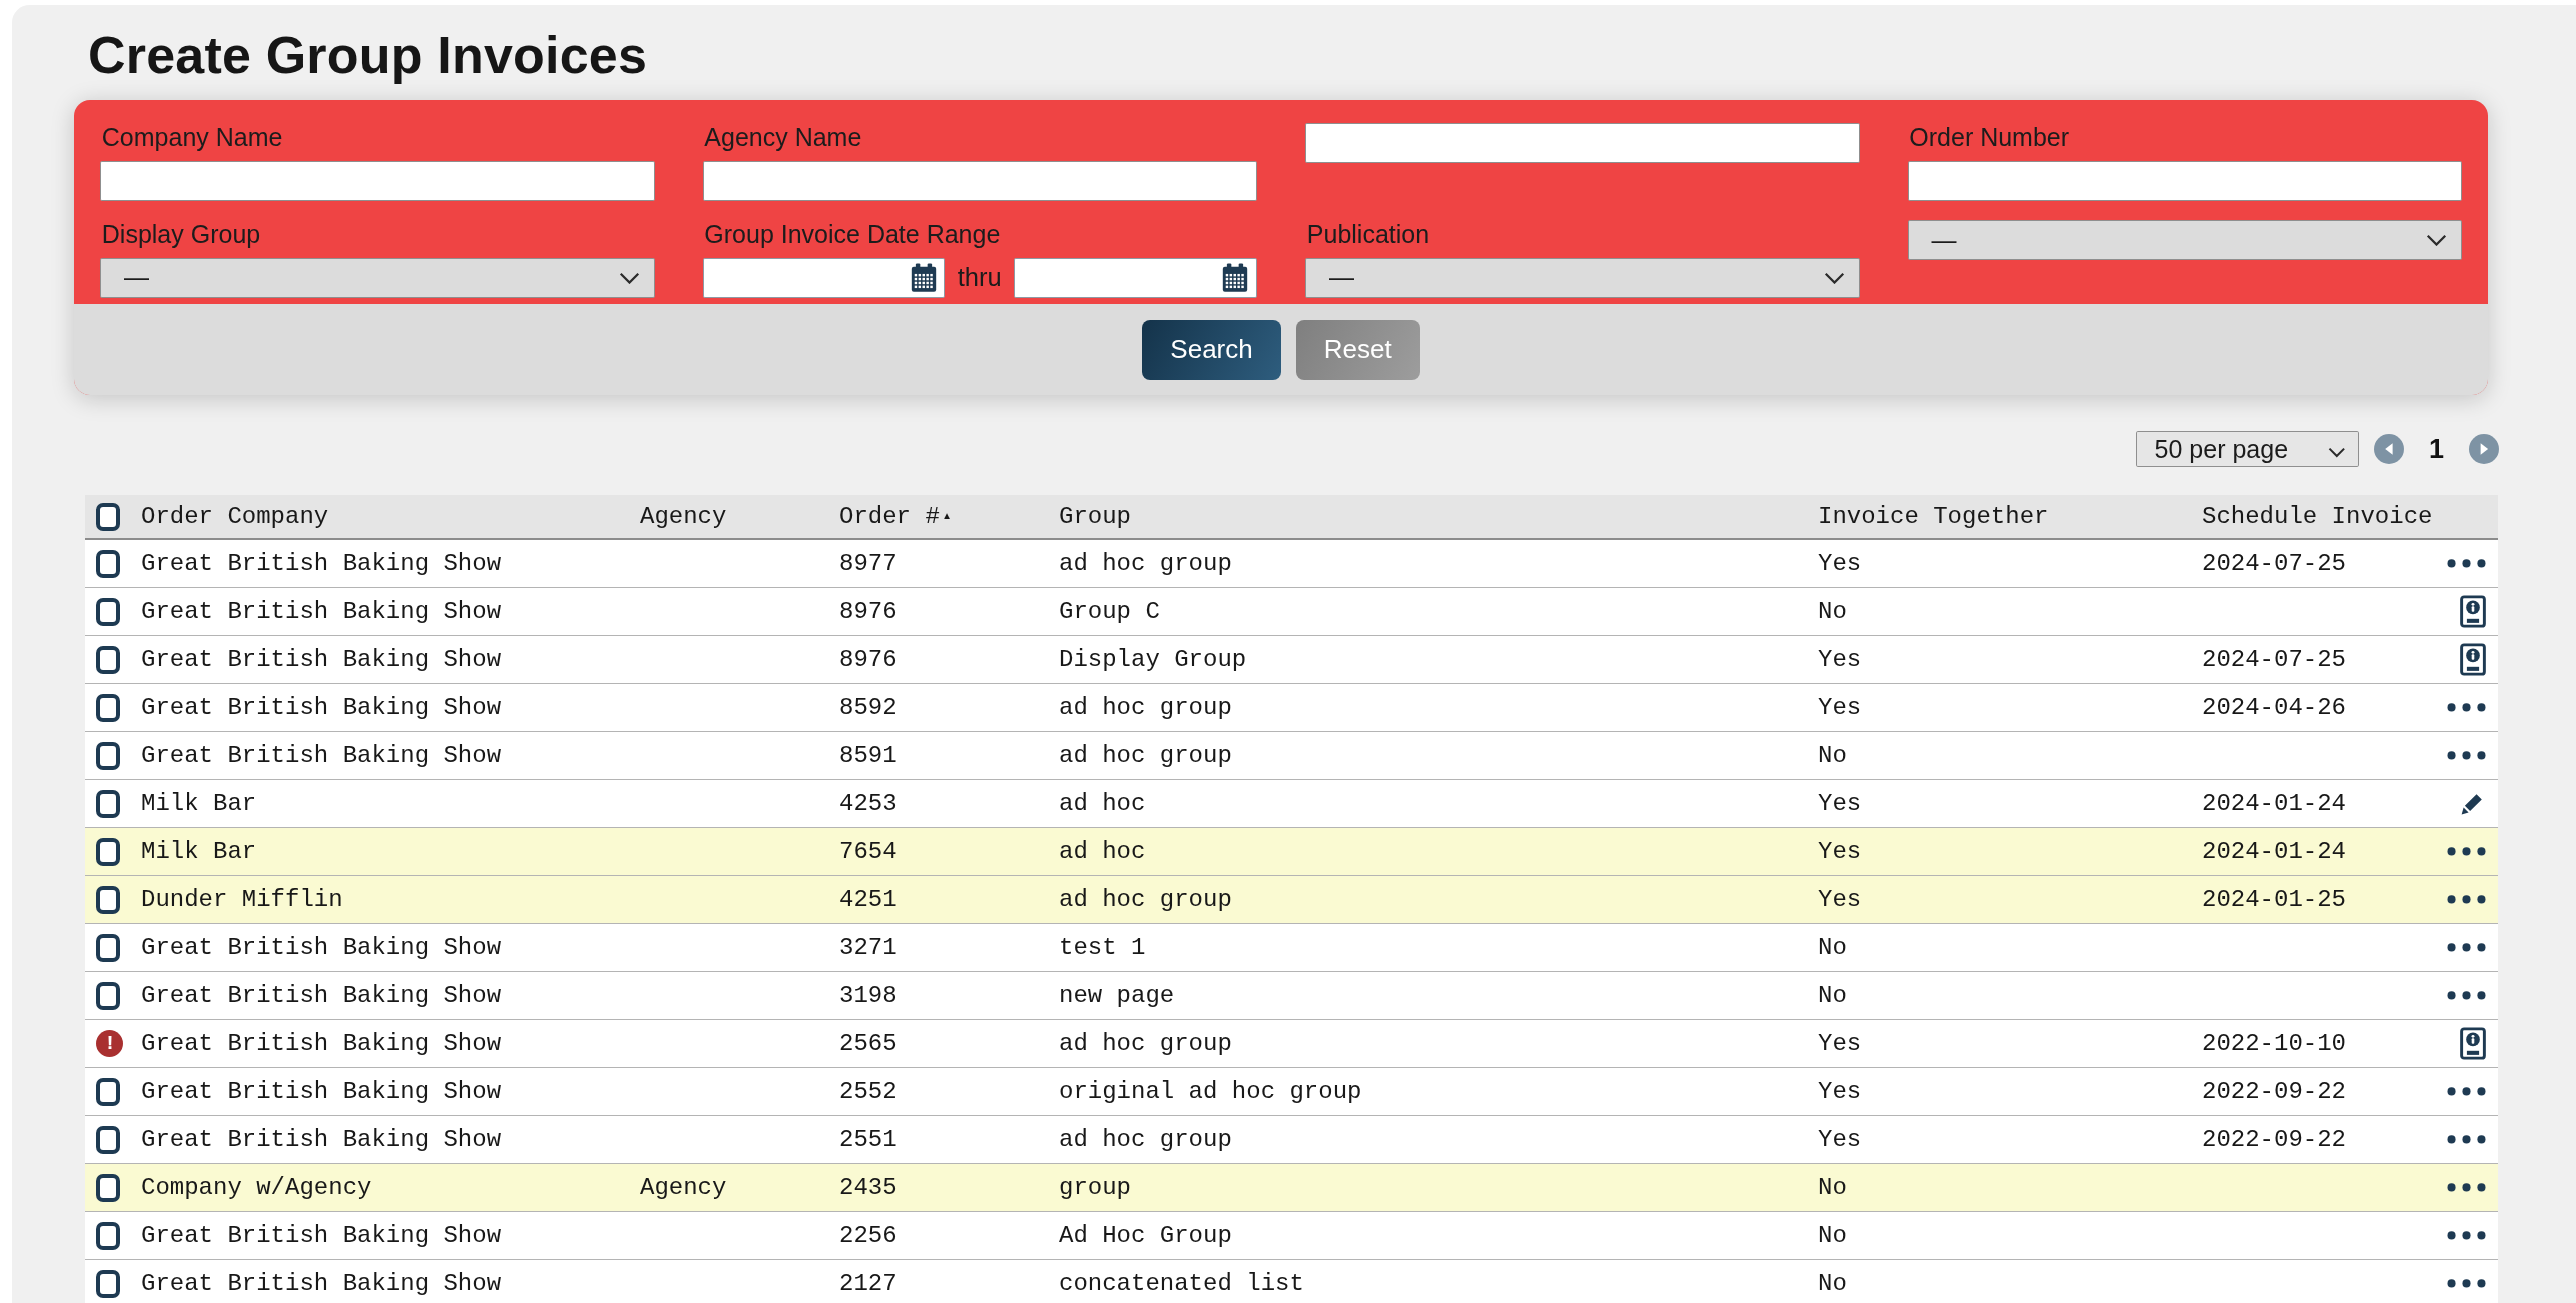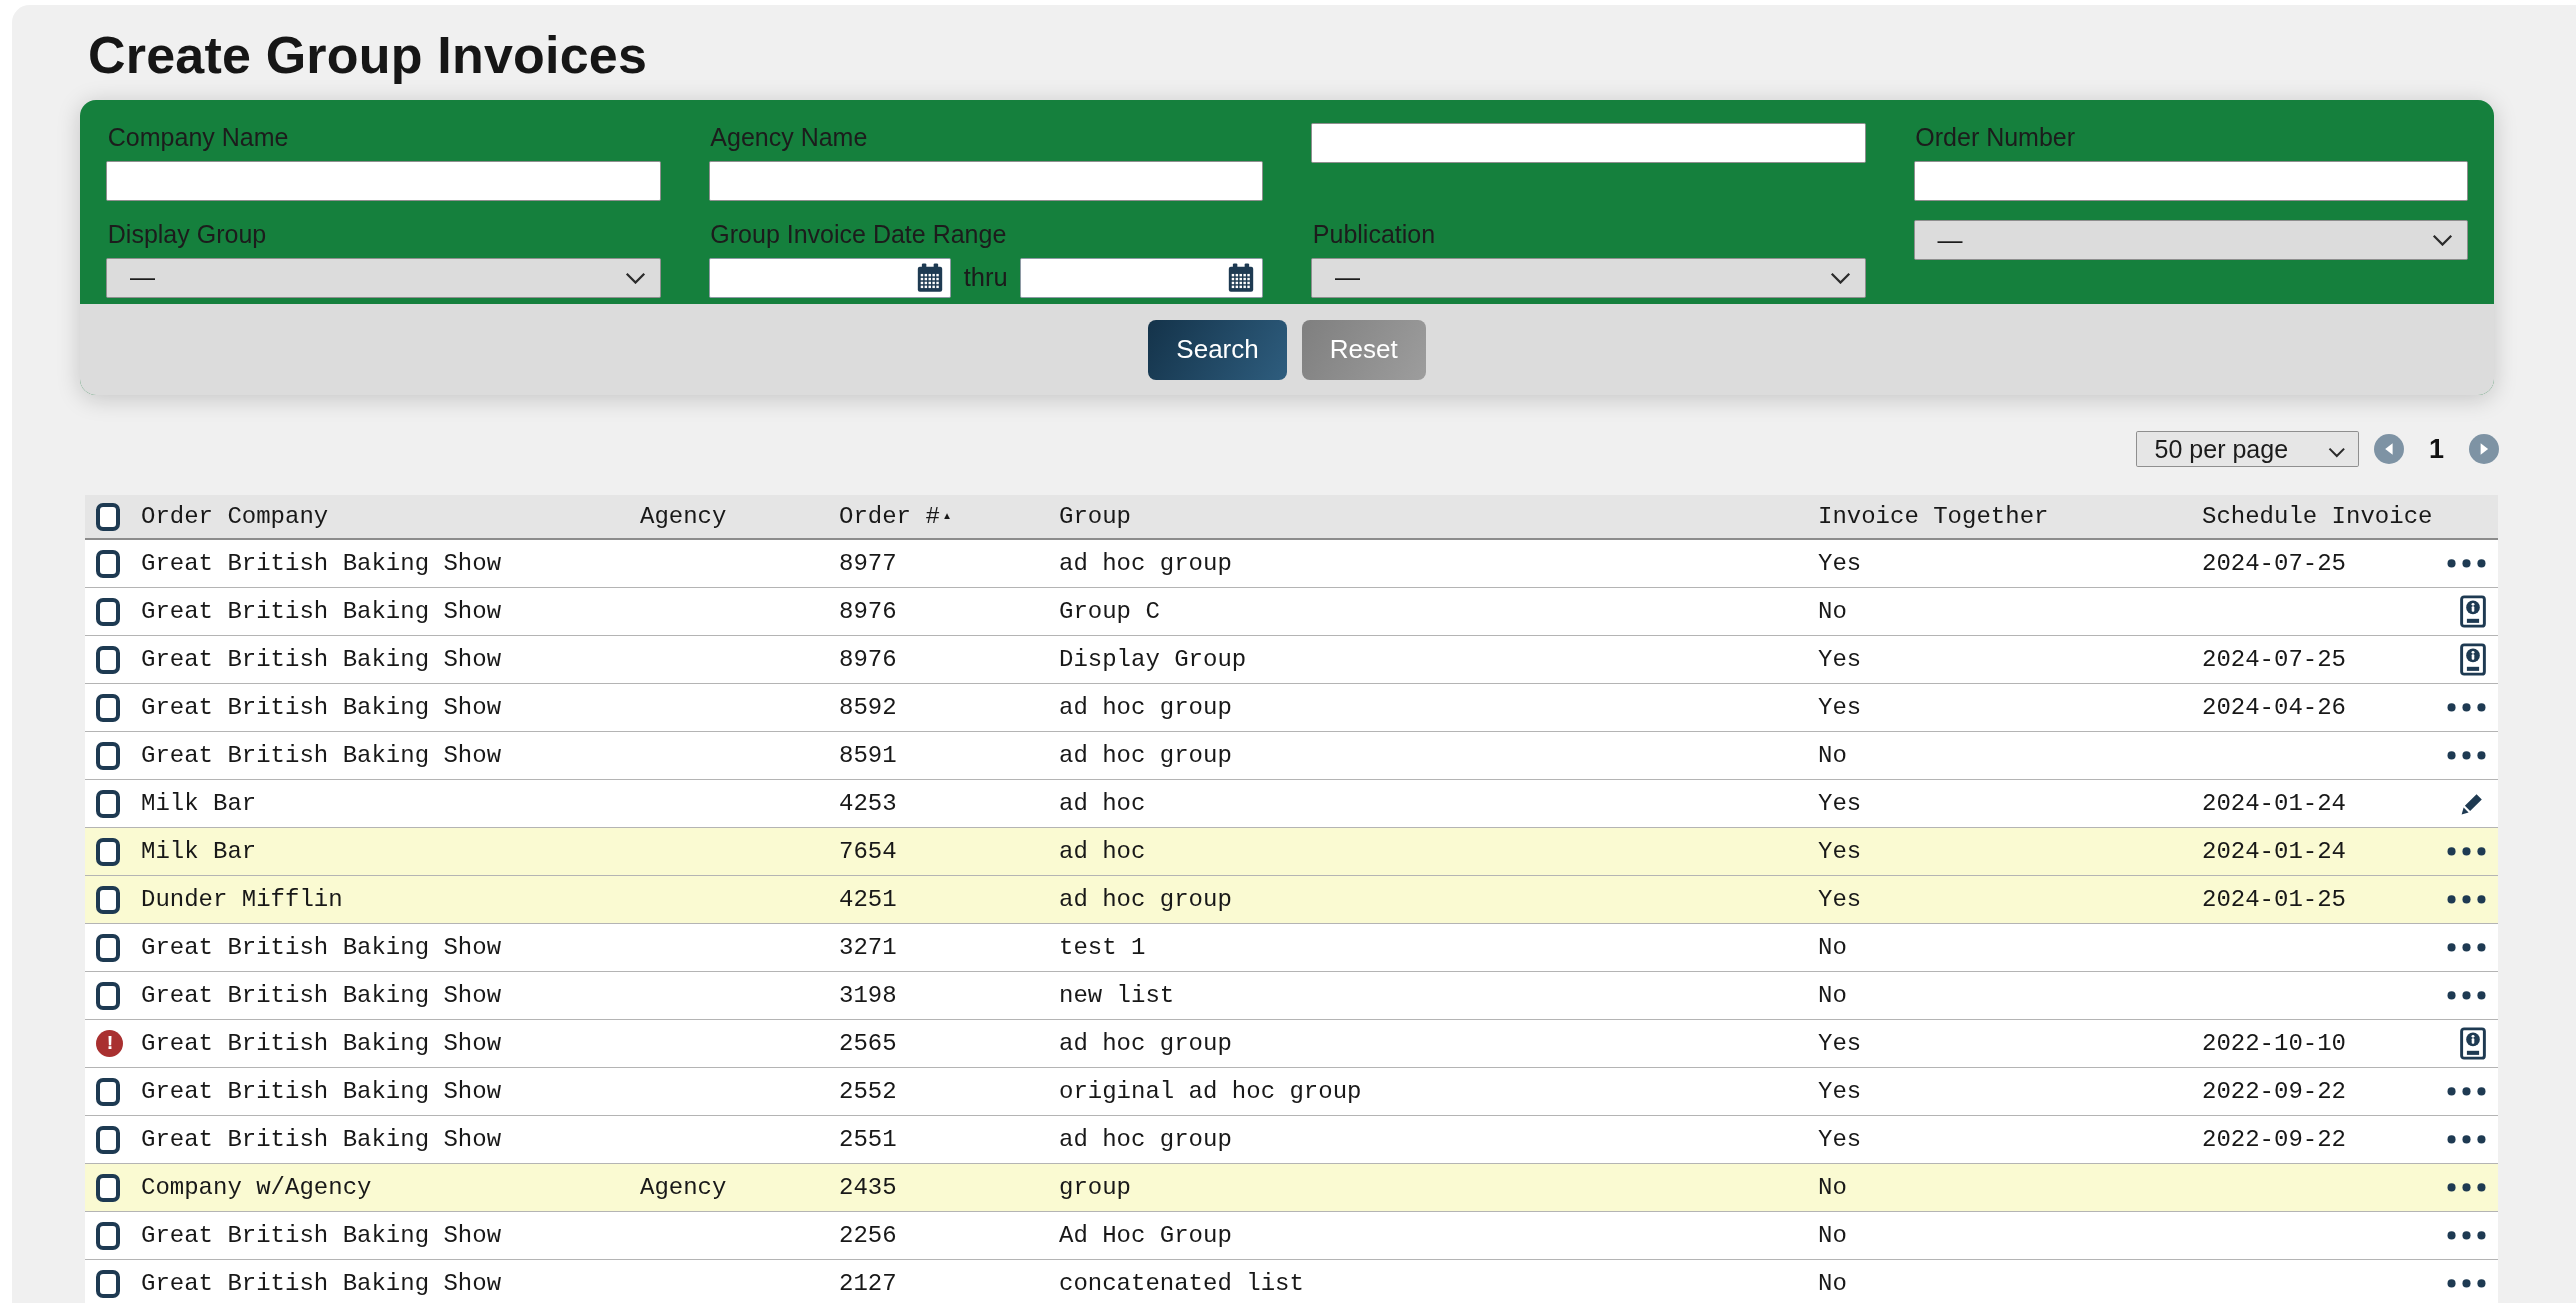--- a/index.html
+++ b/index.html
@@ -12,22 +12,22 @@
   .bg{position:absolute;left:12.3px;top:5.3px;right:0;bottom:0;background:#f0f0f0;border-top-left-radius:17.6px;}
   .layer{position:absolute;left:0;top:0;right:0;bottom:0;}
 
   h1.page-title{
     position:absolute;left:88px;top:25px;margin:0;
     font-size:52px;font-weight:600;color:#161616;letter-spacing:0.2px;
   }
 
   
   .filter-card{
-    position:absolute;left:80px;top:100px;width:2414px;height:295px;
-    background:#15803d;border-radius:16px;
+    position:absolute;left:74px;top:100px;width:2414px;height:295px;
+    background:#ef4444;border-radius:16px;
     box-shadow:0 3.5px 23px rgba(0,0,0,.18);
   }
   .filter-fields{
     box-sizing:border-box;padding:23px 26px 0;
     display:grid;grid-template-columns:repeat(4,1fr);column-gap:48px;row-gap:19.4px;
   }
   .field label{display:block;font-size:25px;color:#1c1c1c;margin:0 0 8.8px 1.8px;}
   .text-input{
     width:100%;height:40px;box-sizing:border-box;
     border:1.8px solid #8f8f8f;background:#fff;border-radius:1.8px;
@@ -477,21 +477,21 @@
           </div>
   </div>
 
   <div class="trow grid-row">
     <div class="cell c-check">
             <span class="checkbox"></span>
           </div>
     <div class="cell c-company">Great British Baking Show</div>
     <div class="cell c-agency"></div>
     <div class="cell c-order">3198</div>
-    <div class="cell c-group">new list</div>
+    <div class="cell c-group">new page</div>
     <div class="cell c-invtog">No</div>
     <div class="cell c-date"></div>
     <div class="cell c-action">
             <span class="act-icon">
               <svg width="39" height="8.8" viewBox="0 0 44 10">
                 <circle cx="5" cy="5" r="4.6" fill="#1e3a52"></circle>
                 <circle cx="22" cy="5" r="4.6" fill="#1e3a52"></circle>
                 <circle cx="39" cy="5" r="4.6" fill="#1e3a52"></circle>
               </svg>
             </span>

